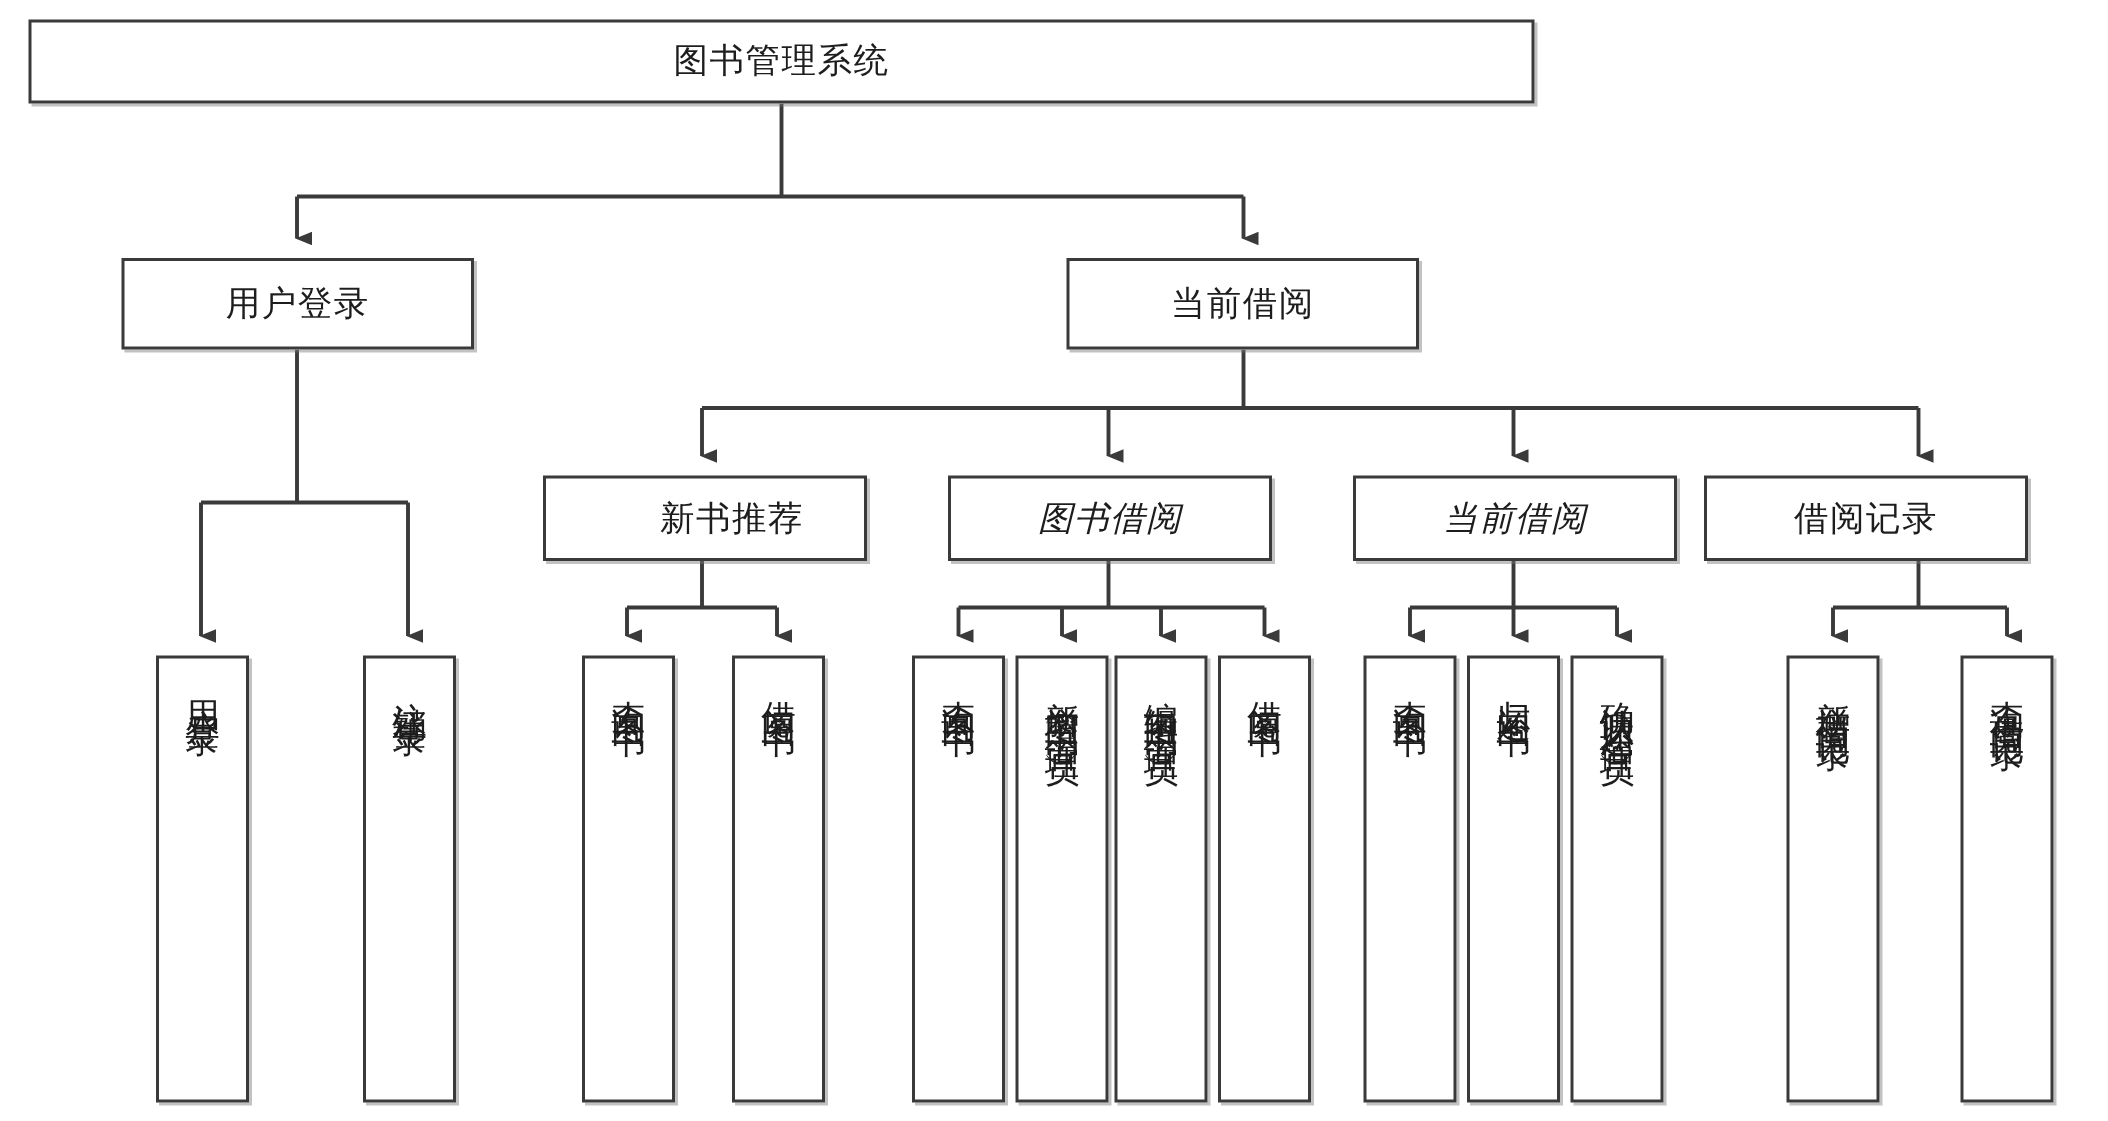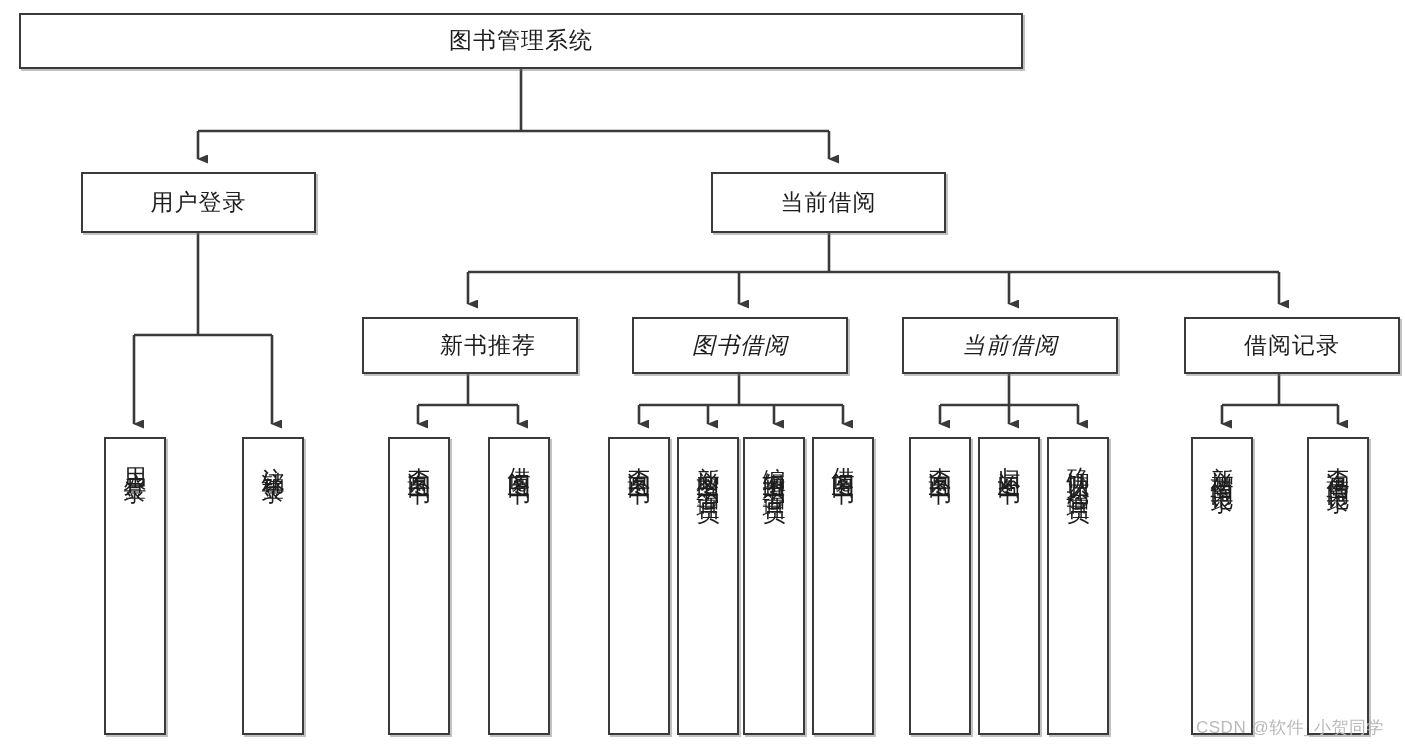--- a/index.html
+++ b/index.html
@@ -134,21 +134,21 @@
 
   <div class="node horizontal" style="left:362px; top:317px; width:216px; height:57px;padding-left:36px;">
     <span class="label">新书推荐</span>
   </div>
   <div class="node horizontal" style="left:632px; top:317px; width:216px; height:57px;font-style:italic;">
     <span class="label">图书借阅</span>
   </div>
   <div class="node horizontal" style="left:902px; top:317px; width:216px; height:57px;font-style:italic;">
     <span class="label">当前借阅</span>
   </div>
-  <div class="node horizontal" style="left:1184px; top:317px; width:216px; height:57px;">
+  <div class="node horizontal" style="left:1136px; top:317px; width:216px; height:57px;">
     <span class="label">借阅记录</span>
   </div>
 
   <div class="node vertical" style="left:104px; top:437px; width:62px; height:298px;">
     <span class="label">用户登录</span>
   </div>
   <div class="node vertical" style="left:242px; top:437px; width:62px; height:298px;">
     <span class="label">注销登录</span>
   </div>
 
@@ -182,15 +182,14 @@
     <span class="label">确认归还（管理员）</span>
   </div>
 
   <div class="node vertical" style="left:1191px; top:437px; width:62px; height:298px;">
     <span class="label">新增借阅记录</span>
   </div>
   <div class="node vertical" style="left:1307px; top:437px; width:62px; height:298px;">
     <span class="label">查询借阅记录</span>
   </div>
 
-  <div class="watermark" style="left:1196px; top:716px;">CSDN @软件_小贺同学</div>
 
 </div>
 
 </body></html>

